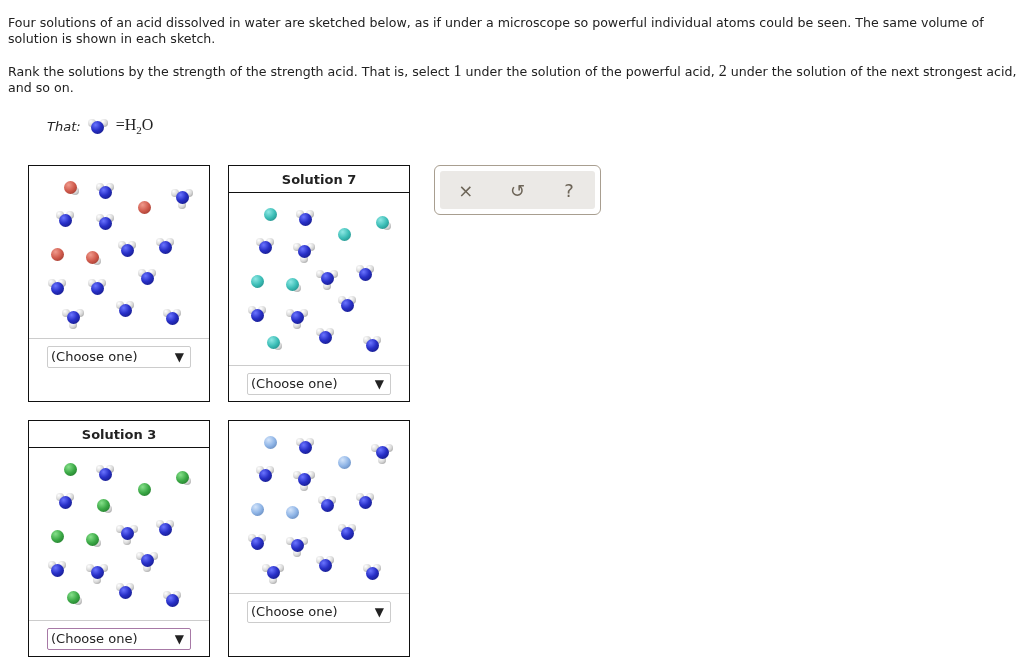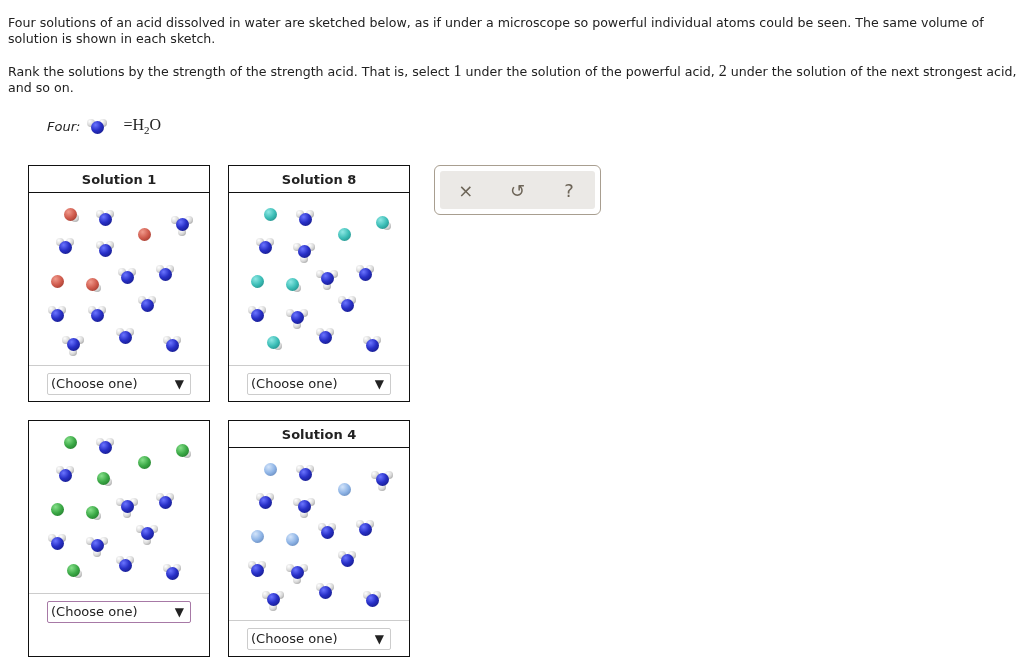--- a/index.html
+++ b/index.html
@@ -4,21 +4,21 @@
 <style>
   html, body { margin: 0; padding: 0; background: #ffffff; }
   body { width: 1024px; height: 670px; position: relative; overflow: hidden;
          font-family: "DejaVu Sans", "Liberation Sans", sans-serif; color: #222; }
   .prompt { position: absolute; left: 8px; font-size: 12.6px; line-height: 16px; width: 1010px; }
   .p1 { top: 15px; }
   .p2 { top: 63px; }
   .serif { font-family: "Liberation Serif", "DejaVu Serif", serif; font-size: 16px; }
   .note { position: absolute; left: 47px; top: 116px; font-size: 13px; display: flex; align-items: center; }
   .note-label { font-style: italic; margin-right: 8px; }
-  .note-eq { font-family: "Liberation Serif", "DejaVu Serif", serif; font-size: 16px; margin-left: 17px; }
+  .note-eq { font-family: "Liberation Serif", "DejaVu Serif", serif; font-size: 16px; margin-left: 9px; }
   .note-eq sub { font-size: 11px; }
 
   .panel { position: absolute; width: 182px; height: 237px; border: 1.5px solid #111; background: #fff; box-sizing: border-box; }
   .panel-title { height: 27px; border-bottom: 1.5px solid #111; text-align: center; font-weight: bold; font-size: 13px; line-height: 27px; box-sizing: border-box; }
   .panel-img { position: relative; height: 172px; border-bottom: 1px solid #ccc; }
   .panel-foot { position: relative; height: 36px; }
   .select { position: absolute; left: 18px; top: 7px; width: 144px; height: 22px; border: 1px solid #ccc; border-radius: 2px; box-sizing: border-box;
             font-size: 13px; line-height: 20px; padding-left: 3px; background: #fff; cursor: pointer; }
   .select.focused { border: 1.5px solid #a779a6; }
   .select .arrow { position: absolute; right: 6px; top: 0; font-size: 12px; }
@@ -37,33 +37,32 @@
   .green { width: 13px; height: 13px; margin: -6.5px 0 0 -6.5px; background: radial-gradient(circle at 35% 30%, #86e08a 0%, #3aa845 50%, #1c6a24 100%); }
   .lblue { width: 13px; height: 13px; margin: -6.5px 0 0 -6.5px; background: radial-gradient(circle at 35% 30%, #d3e4fa 0%, #8eb4e6 50%, #5578ab 100%); }
 </style>
 </head>
 <body>
 
 <div class="prompt p1">Four solutions of an acid dissolved in water are sketched below, as if under a microscope so powerful individual atoms could be seen. The same volume of solution is shown in each sketch.</div>
 <div class="prompt p2"><span>Rank the solutions by the strength of the strength acid. That is, select </span><span class="serif">1</span><span> under the solution of the powerful acid, </span><span class="serif">2</span><span> under the solution of the next strongest acid, and so on.</span></div>
 
 <div class="note">
-  <span class="note-label">Four:</span>
+  <span class="note-label">That:</span>
   <span style="position:relative;display:inline-block;width:18px;height:16px;">
     <span class="mol" style="left:9px;top:9px;">
       <span class="atom H" style="left:-6px;top:-4px;"></span>
       <span class="atom H" style="left:6px;top:-4px;"></span>
       <span class="atom N" style="left:0;top:0;"></span>
     </span>
   </span>
   <span class="note-eq"><span>=H</span><sub>2</sub><span>O</span></span>
 </div>
 
 <div class="panel" style="left:28px;top:165px;">
-  <div class="panel-title">Solution 1</div>
   <div class="panel-img">
       <span class="mol" style="left: 41px; top: 21px;">
         <span class="atom H" style="left: 5px; top: 4px;"></span>
         <span class="atom red" style="left: 0px; top: 0px;"></span>
       </span>
       <span class="mol" style="left: 76px; top: 26px;">
         <span class="atom H" style="left: -5px; top: -5px;"></span>
         <span class="atom H" style="left: 5px; top: -5px;"></span>
         <span class="atom N" style="left: 0px; top: 0px;"></span>
       </span>
@@ -134,21 +133,21 @@
         <span class="atom H" style="left: 5px; top: -5px;"></span>
         <span class="atom N" style="left: 0px; top: 0px;"></span>
       </span>
     </div>
   <div class="panel-foot">
     <div class="select"><span>(Choose one)</span><span class="arrow">▼</span></div>
   </div>
 </div>
 
 <div class="panel" style="left:228px;top:165px;">
-  <div class="panel-title">Solution 8</div>
+  <div class="panel-title">Solution 7</div>
   <div class="panel-img">
       <span class="mol" style="left: 41px; top: 21px;">
         <span class="atom teal" style="left: 0px; top: 0px;"></span>
       </span>
       <span class="mol" style="left: 76px; top: 26px;">
         <span class="atom H" style="left: -5px; top: -5px;"></span>
         <span class="atom H" style="left: 5px; top: -5px;"></span>
         <span class="atom N" style="left: 0px; top: 0px;"></span>
       </span>
       <span class="mol" style="left: 115px; top: 41px;">
@@ -217,20 +216,21 @@
         <span class="atom H" style="left: 5px; top: -5px;"></span>
         <span class="atom N" style="left: 0px; top: 0px;"></span>
       </span>
     </div>
   <div class="panel-foot">
     <div class="select"><span>(Choose one)</span><span class="arrow">▼</span></div>
   </div>
 </div>
 
 <div class="panel" style="left:28px;top:420px;">
+  <div class="panel-title">Solution 3</div>
   <div class="panel-img">
       <span class="mol" style="left: 41px; top: 21px;">
         <span class="atom green" style="left: 0px; top: 0px;"></span>
       </span>
       <span class="mol" style="left: 76px; top: 26px;">
         <span class="atom H" style="left: -5px; top: -5px;"></span>
         <span class="atom H" style="left: 5px; top: -5px;"></span>
         <span class="atom N" style="left: 0px; top: 0px;"></span>
       </span>
       <span class="mol" style="left: 115px; top: 41px;">
@@ -298,21 +298,20 @@
         <span class="atom H" style="left: 5px; top: -5px;"></span>
         <span class="atom N" style="left: 0px; top: 0px;"></span>
       </span>
     </div>
   <div class="panel-foot">
     <div class="select focused"><span>(Choose one)</span><span class="arrow">▼</span></div>
   </div>
 </div>
 
 <div class="panel" style="left:228px;top:420px;">
-  <div class="panel-title">Solution 4</div>
   <div class="panel-img">
       <span class="mol" style="left: 41px; top: 21px;">
         <span class="atom lblue" style="left: 0px; top: 0px;"></span>
       </span>
       <span class="mol" style="left: 76px; top: 26px;">
         <span class="atom H" style="left: -5px; top: -5px;"></span>
         <span class="atom H" style="left: 5px; top: -5px;"></span>
         <span class="atom N" style="left: 0px; top: 0px;"></span>
       </span>
       <span class="mol" style="left: 115px; top: 41px;">

